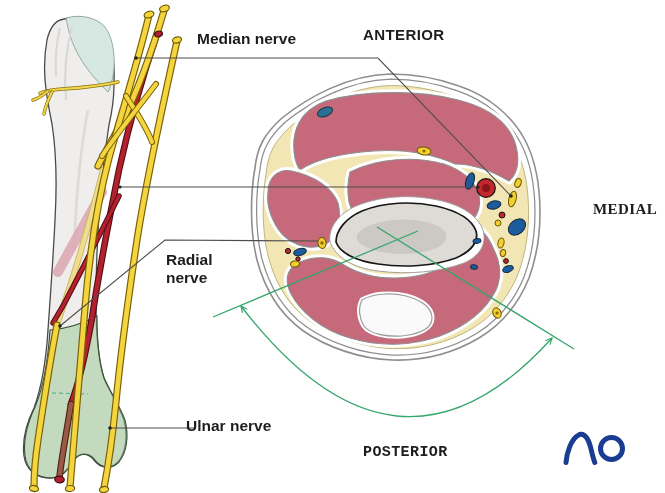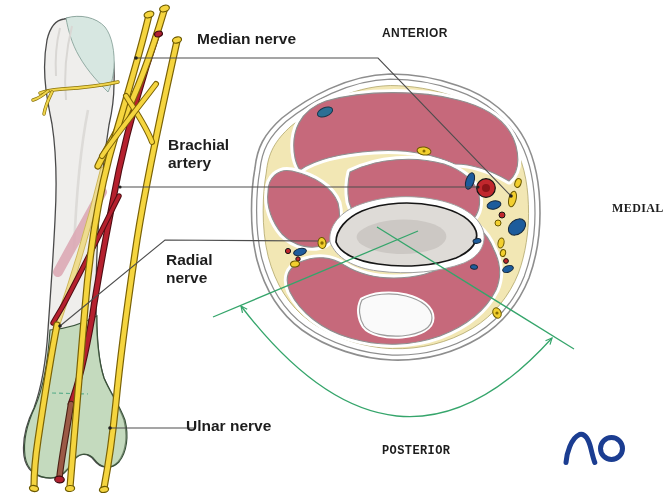--- a/index.html
+++ b/index.html
@@ -1,21 +1,21 @@
 <!DOCTYPE html>
 <html><head>
 <meta charset="utf-8">
 <style>
   html,body{margin:0;padding:0;background:#fff;}
   .stage{position:relative;width:665px;height:493px;background:#ffffff;overflow:hidden;
          font-family:"Liberation Sans",sans-serif;padding-left:44px;}
   .stage svg{position:absolute;left:0;top:0;}
   .lbl{position:absolute;color:#1d1d1d;font-size:15.5px;font-weight:700;line-height:1.13;white-space:nowrap;}
   .lbl.wrap{white-space:normal;}
-  .cap-lbl{position:absolute;color:#1d1d1d;font-size:12px;font-weight:700;letter-spacing:.4px;white-space:nowrap;margin-left:19px;}
+  .cap-lbl{position:absolute;color:#1d1d1d;font-size:15px;font-weight:700;letter-spacing:.4px;white-space:nowrap;}
   .logo-text{position:absolute;left:565px;top:411px;font-size:21px;font-weight:700;color:transparent;}
 
   
   .skin1{fill:#ffffff;stroke:#8e8e8e;stroke-width:1.6;}
   .skin2{fill:#ffffff;stroke:#8e8e8e;stroke-width:1.3;}
   .fat{fill:#f2e7b4;stroke:#ab9f62;stroke-width:.8;}
   .musW{fill:#ffffff;stroke:#ffffff;stroke-width:7;stroke-linejoin:round;}
   .mus{fill:#c6697b;stroke:#8f8f8f;stroke-width:1.1;stroke-linejoin:round;}
   .vein{fill:#1d5c9c;stroke:#16293e;stroke-width:1;}
   .art{fill:#c1272d;stroke:#141414;stroke-width:1.2;}
@@ -208,21 +208,20 @@
     <circle class="dot" cx="110" cy="428" r="1.8"></circle>
   </g>
 
   <g>
     <path class="logoStroke" d="M 566 462.5 C 566.5 454 571 438 579.5 434.5 C 585.5 432.8 589 440.5 591 449 C 592.3 454.5 593.6 459.5 594.8 462.5"></path>
     <circle class="logoStroke" cx="611.5" cy="448.5" r="11"></circle>
   </g>
 </svg>
 
 <div class="lbl" style="left:197px;top:30px;">Median nerve</div>
-<div class="lbl wrap" style="left:168px;top:136px;width:72px;">Brachial artery</div>
 <div class="lbl wrap" style="left:166px;top:251px;width:56px;">Radial nerve</div>
 <div class="lbl" style="left:186px;top:417px;">Ulnar nerve</div>
 
 <div class="cap-lbl" style="left:363px;top:26px;">ANTERIOR</div>
 <div class="cap-lbl" style="left:593px;top:201px;font-family:Liberation Serif, serif;">MEDIAL</div>
 <div class="cap-lbl" style="left:363px;top:444px;font-family:Liberation Mono, monospace;">POSTERIOR</div>
 
 <span class="logo-text">AO</span>
 
 </div>

